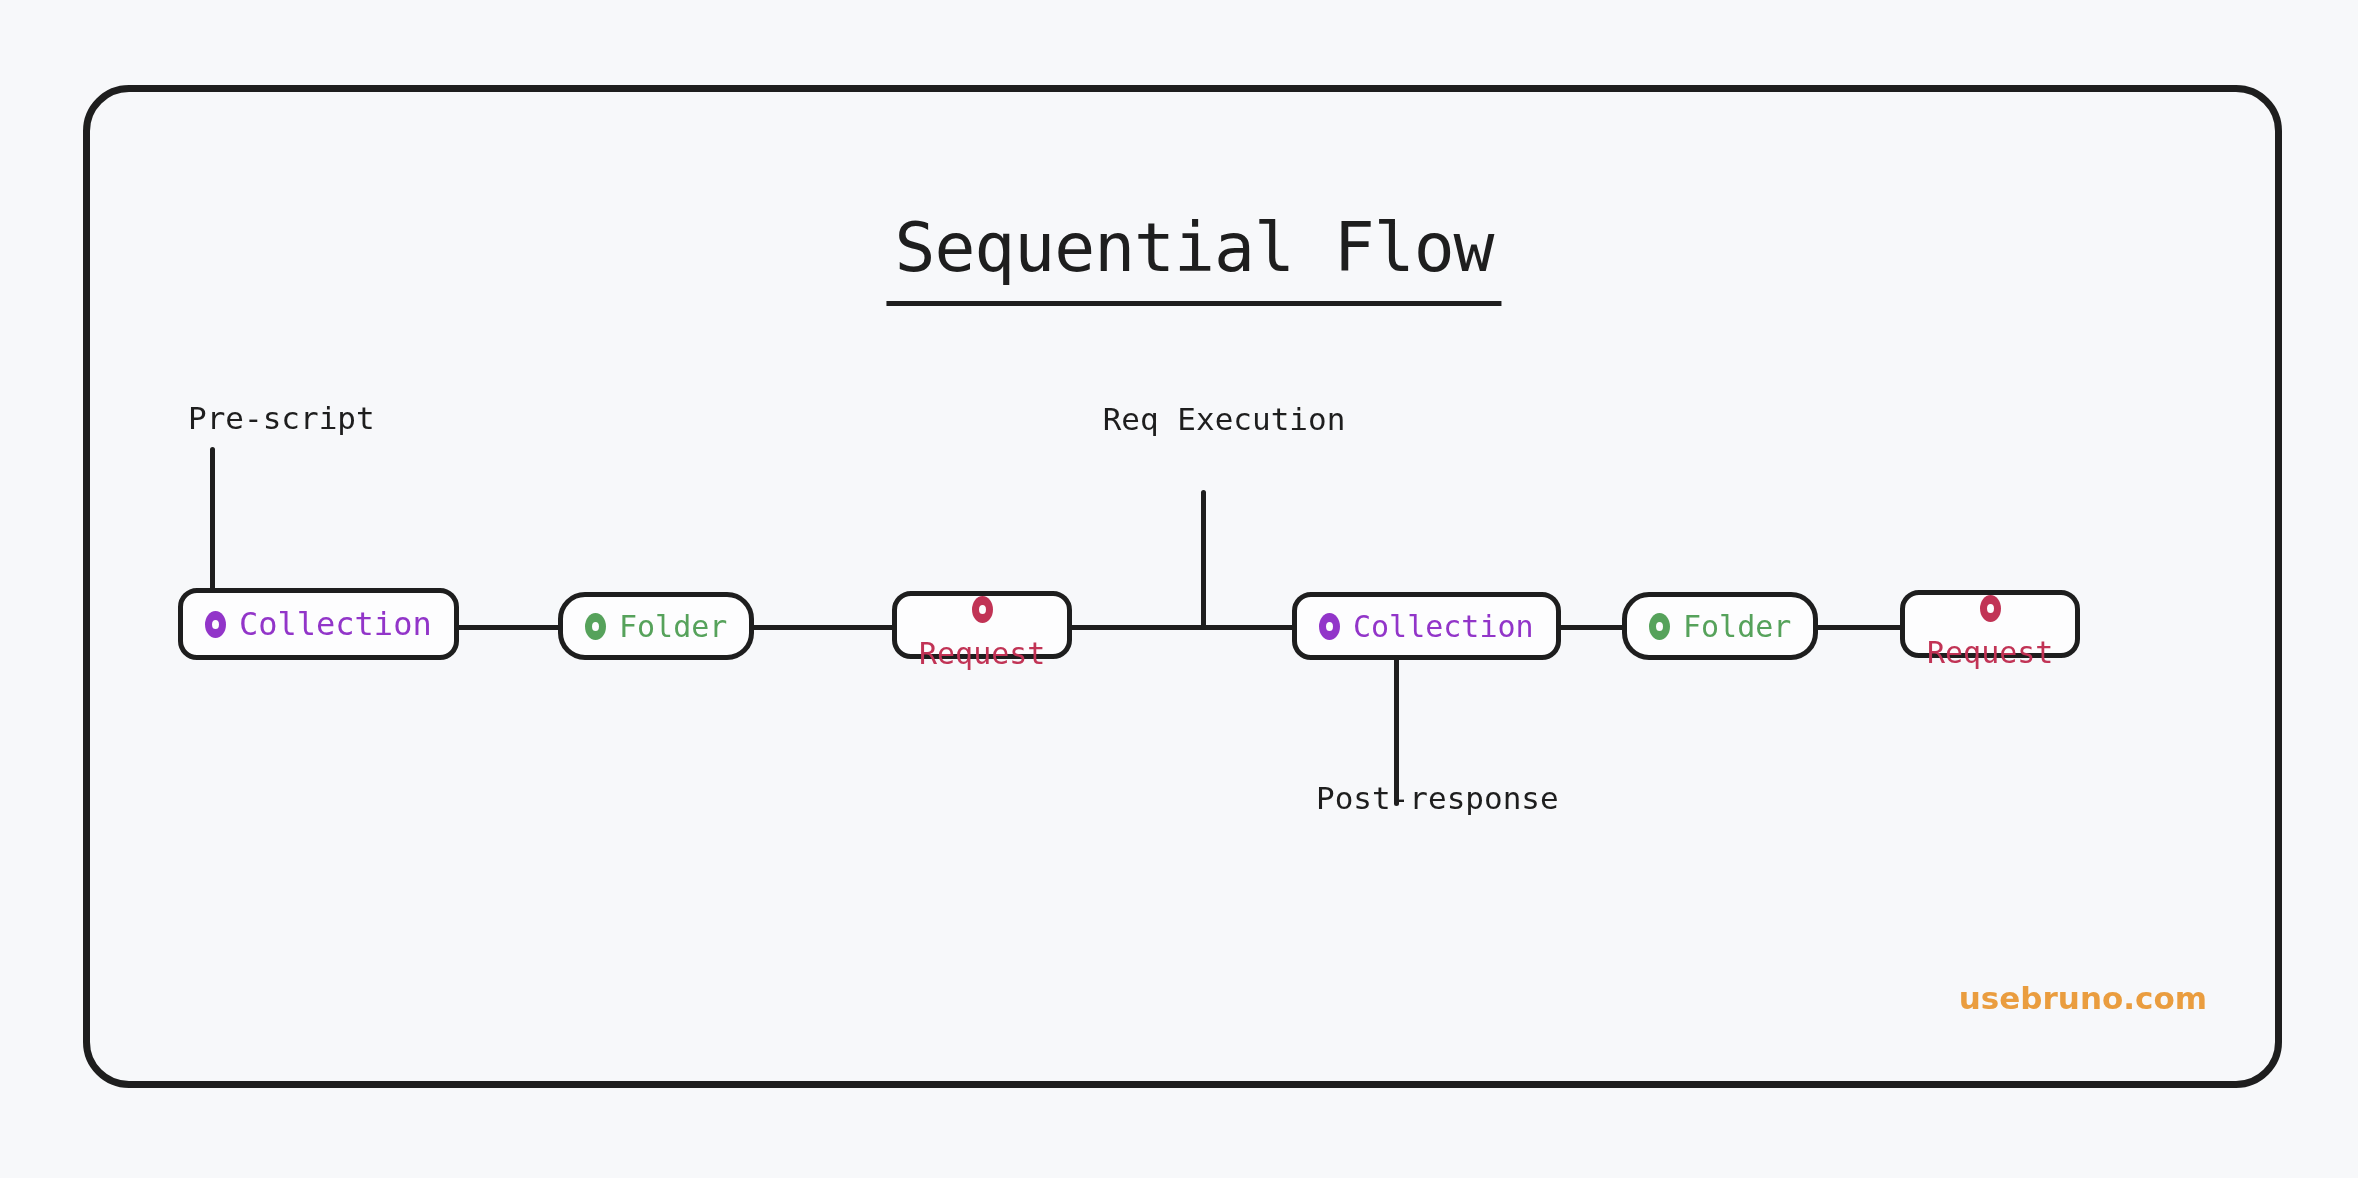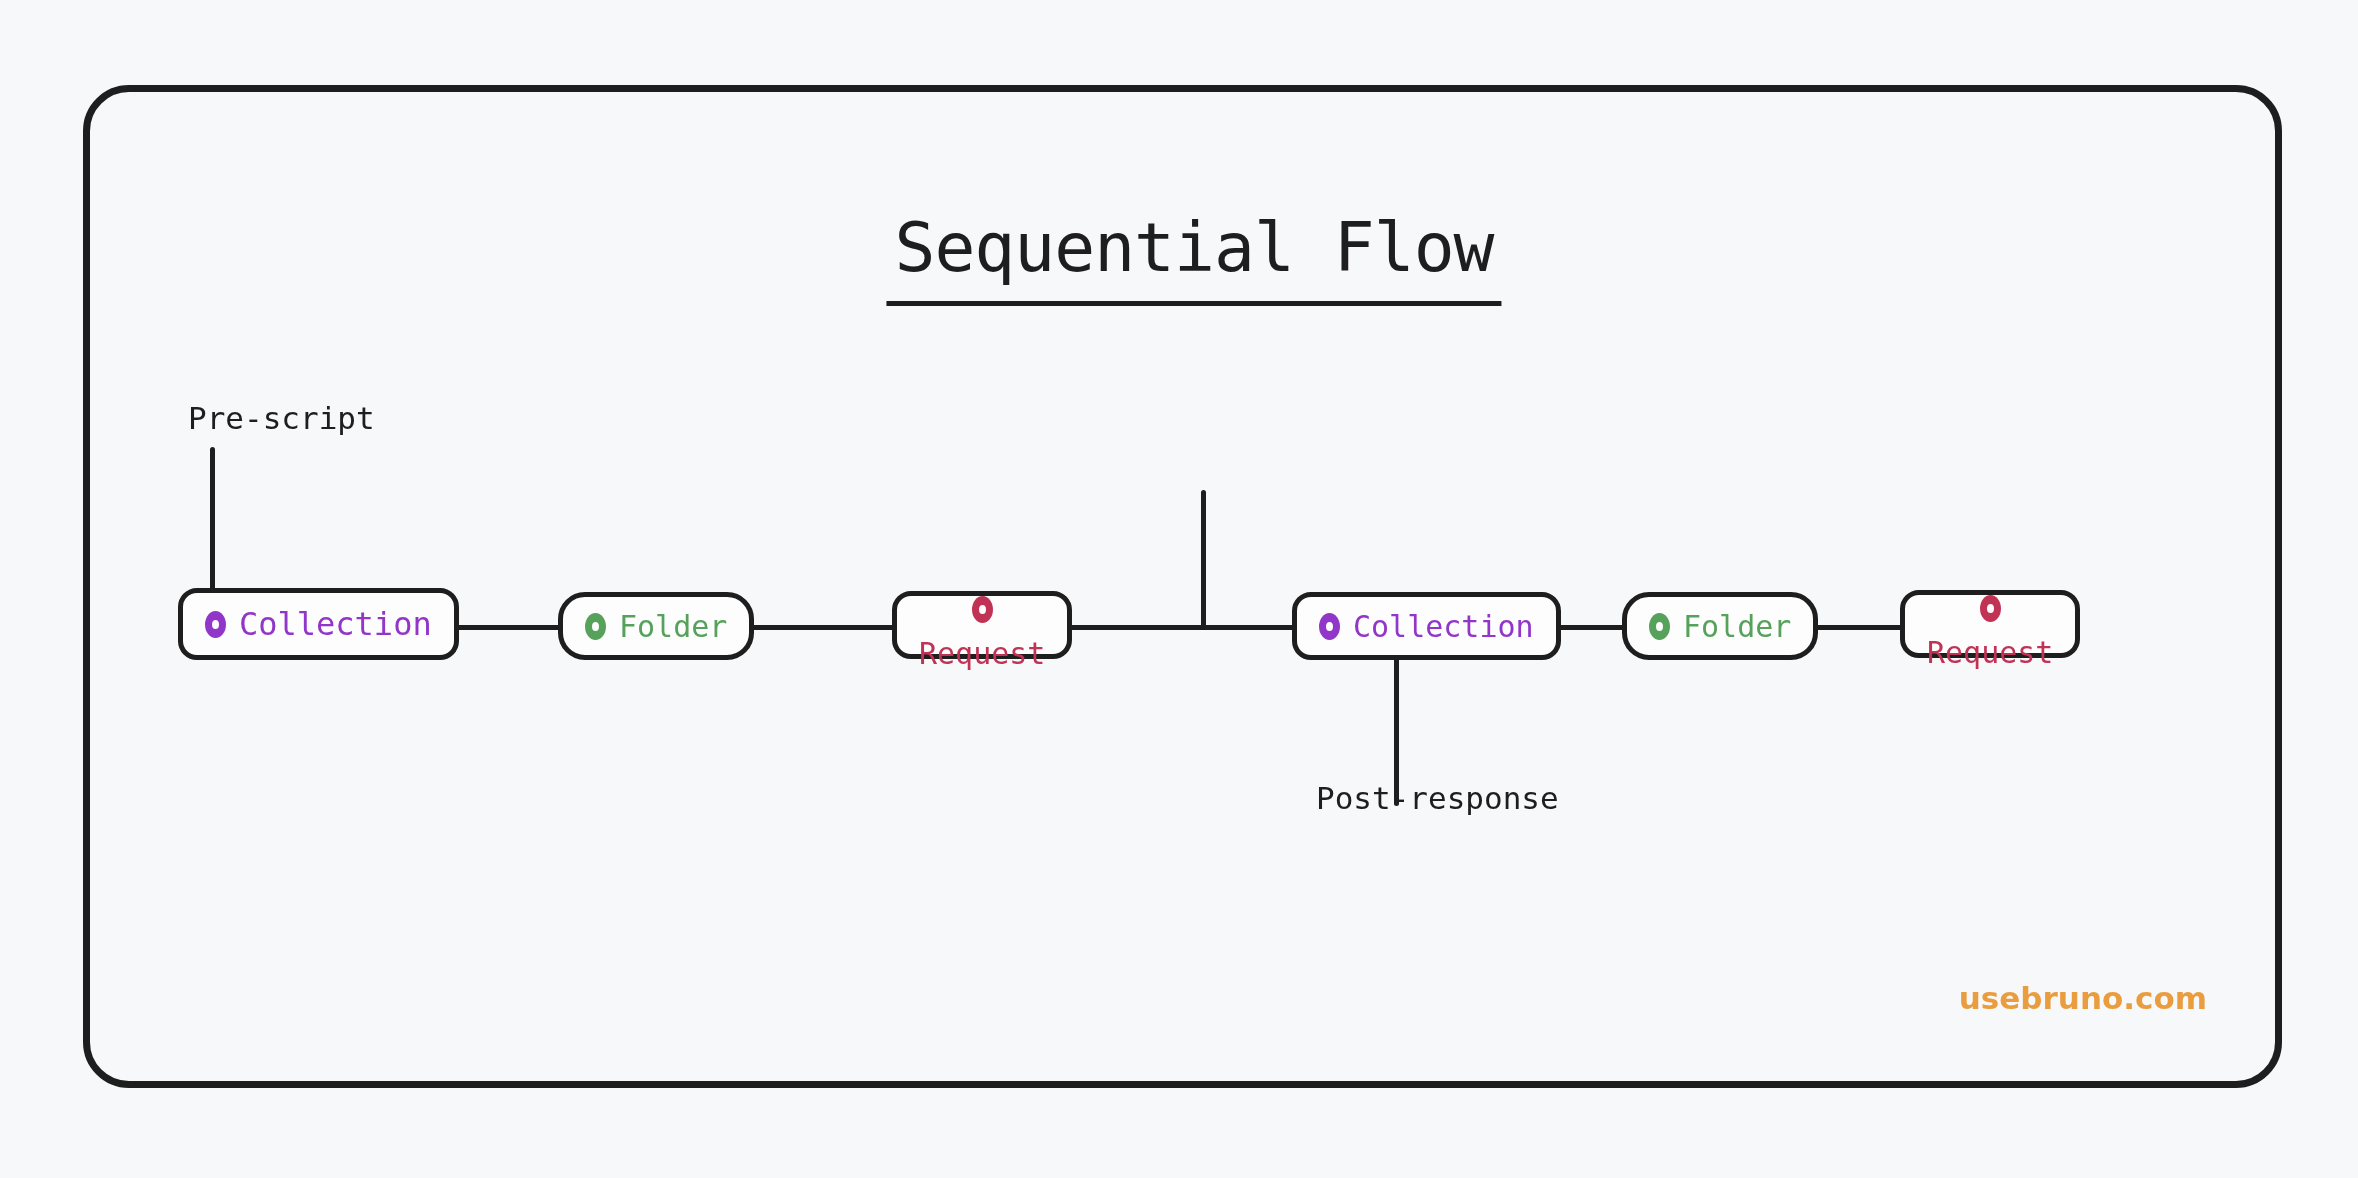--- a/index.html
+++ b/index.html
@@ -116,20 +116,21 @@
 
 <div class="title">Sequential Flow</div>
 
 <div class="line h-main"></div>
 <div class="line v-pre"></div>
 <div class="line v-req"></div>
 <div class="line v-post"></div>
 
 <div class="annotation ann-pre">Pre-script</div>
 <div class="annotation ann-req">
+  <div>Req Execution</div>
 </div>
 <div class="annotation ann-post">Post-response</div>
 
 <div class="node node1" data-type="collection">
   <span class="dot">
       <span class="hole"></span>
     </span>
   <span>Collection</span>
 </div>
 <div class="node node2" data-type="folder">

